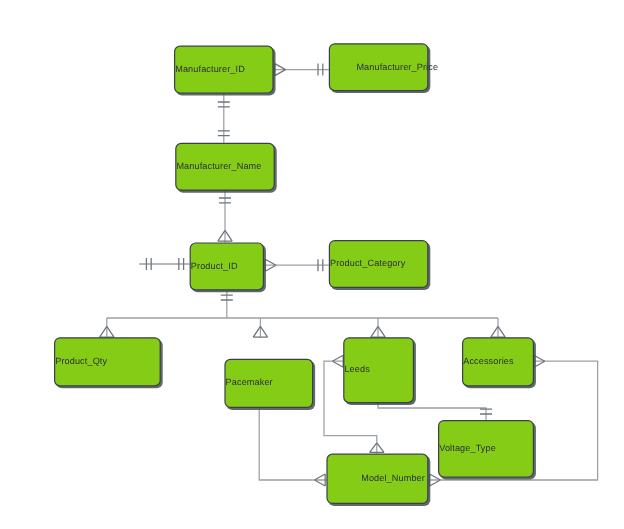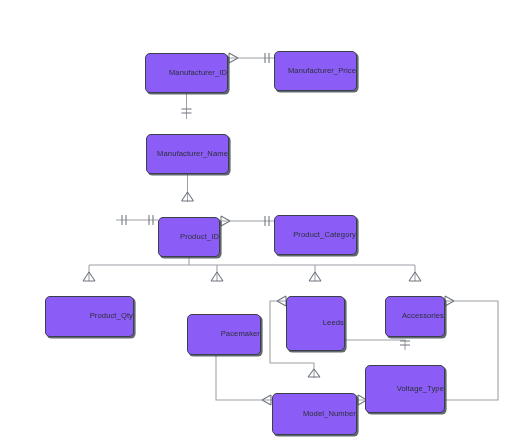--- a/index.html
+++ b/index.html
@@ -20,27 +20,26 @@
     left: 0;
     top: 0;
     width: 520px;
     height: 441px;
   }
   .entity {
     position: absolute;
     box-sizing: border-box;
     border: 1.2px solid #3a4049;
     border-radius: 5px;
-    background: #8b5cf6;
+    background: #84cc16;
     box-shadow: 1.6px 1.6px 0 0 rgba(70,78,88,0.85);
     display: flex;
     align-items: center;
-    justify-content: flex-end;
+    justify-content: flex-start;
     z-index: 2;
-    margin-top: 15px;
   }
   .entity-label {
     font-size: 7.6px;
     color: #2b3037;
     letter-spacing: 0.1px;
     white-space: nowrap;
     text-align: center;
     line-height: 1.1;
   }
 </style>
@@ -133,21 +132,21 @@
 
         <path d="M367 400 L358 395 M367 400 L358 405 M358 395 L358 405" stroke="#6f757c"></path>
       </g>
 
     </g>
   </svg>
 
   <div class="entity" style="left: 145px; top: 38px; width: 83px; height: 40px;">
     <span class="entity-label">Manufacturer_ID</span>
   </div>
-  <div class="entity" style="left: 274px; top: 36px; width: 83px; height: 40px;">
+  <div class="entity" style="left: 274px; top: 36px; width: 83px; height: 40px; padding-left: 22px;">
     <span class="entity-label">Manufacturer_Price</span>
   </div>
   <div class="entity" style="left: 146px; top: 119px; width: 83px; height: 40px;">
     <span class="entity-label">Manufacturer_Name</span>
   </div>
   <div class="entity" style="left: 158px; top: 202px; width: 62px; height: 40px;">
     <span class="entity-label">Product_ID</span>
   </div>
   <div class="entity" style="left: 274px; top: 200px; width: 83px; height: 40px;">
     <span class="entity-label">Product_Category</span>

